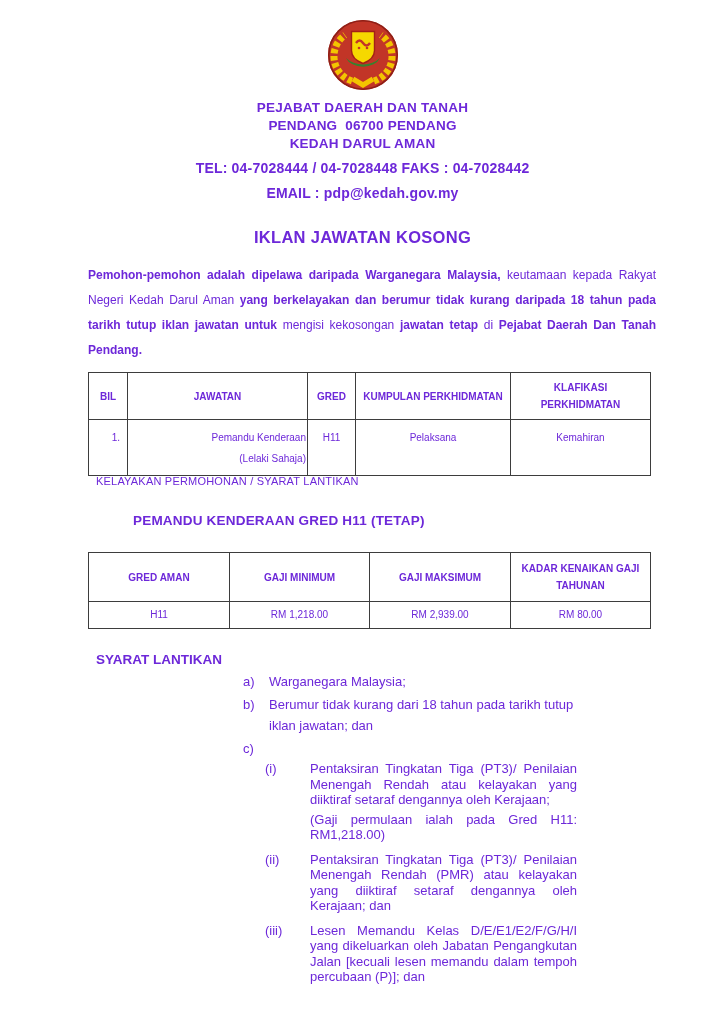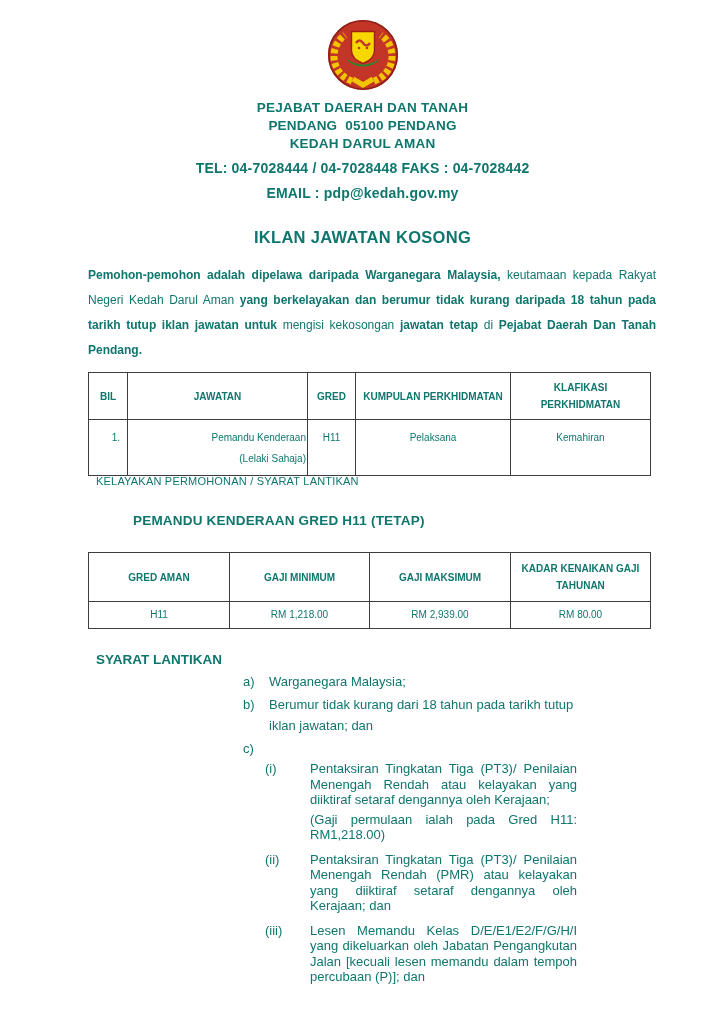--- a/index.html
+++ b/index.html
@@ -4,21 +4,21 @@
 <style>
   html, body {
     margin: 0; padding: 0; background: #ffffff;
     font-family: "Liberation Sans", sans-serif;
     -webkit-font-smoothing: antialiased;
   }
   .page {
     position: relative;
     width: 725px; height: 1024px;
     background: #ffffff;
-    color: #0f766e;
+    color: #6d28d9;
     overflow: hidden;
   }
   .abs { position: absolute; }
 
   
   .crest { left: 326px; top: 17px; width: 74px; height: 76px; }
 
   
   .letterhead { left: 0; top: 99px; width: 725px; text-align: center; }
   .letterhead .office-line {
@@ -114,21 +114,21 @@
       <path d="M30 26 q3.5 -5 7 0 q3.5 5 7 0" fill="none" stroke="#c23527" stroke-width="2.4"></path>
       <circle cx="33" cy="31" r="1.3" fill="#c23527"></circle>
       <circle cx="41" cy="31" r="1.3" fill="#c23527"></circle>
 
       <path d="M20 41 A 18 13 0 0 0 54 41 A 22 18 0 0 1 20 41 Z" fill="#35822d"></path>
     </svg>
   </div>
 
   <div class="abs letterhead">
     <div class="office-line">PEJABAT DAERAH DAN TANAH</div>
-    <div class="office-line">PENDANG  05100 PENDANG</div>
+    <div class="office-line">PENDANG  06700 PENDANG</div>
     <div class="office-line">KEDAH DARUL AMAN</div>
     <div class="tel-line">TEL: 04-7028444 / 04-7028448 FAKS : 04-7028442</div>
     <div class="email-line">EMAIL : pdp@kedah.gov.my</div>
   </div>
 
   <div class="abs doc-title">IKLAN JAWATAN KOSONG</div>
 
   <div class="abs intro"><span class="b">Pemohon-pemohon adalah dipelawa daripada Warganegara Malaysia,</span><span> keutamaan kepada Rakyat Negeri Kedah Darul Aman </span><span class="b">yang berkelayakan dan berumur tidak kurang daripada 18 tahun pada tarikh tutup iklan jawatan untuk</span><span> mengisi kekosongan </span><span class="b">jawatan tetap</span><span> di </span><span class="b">Pejabat Daerah Dan Tanah Pendang.</span></div>
 
   <table class="abs doc-table jobs-table">

